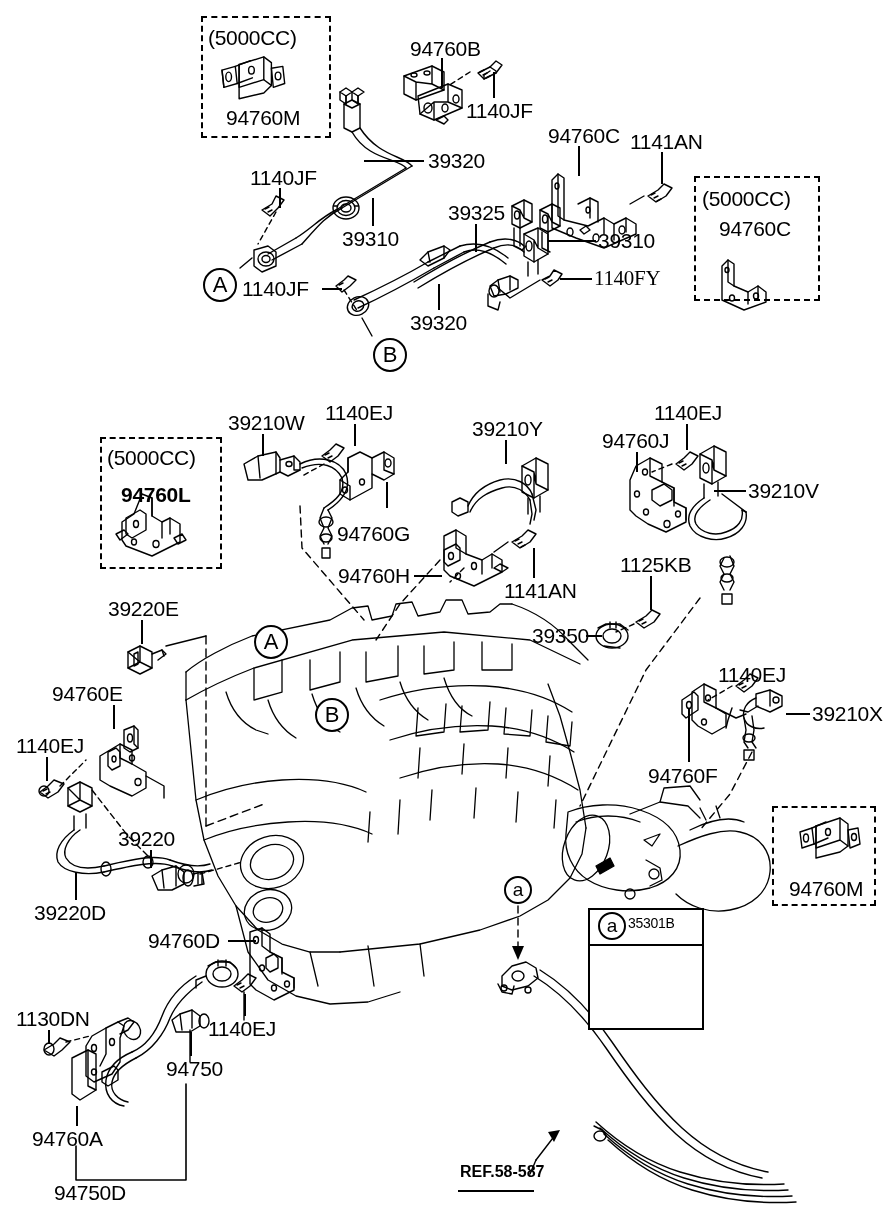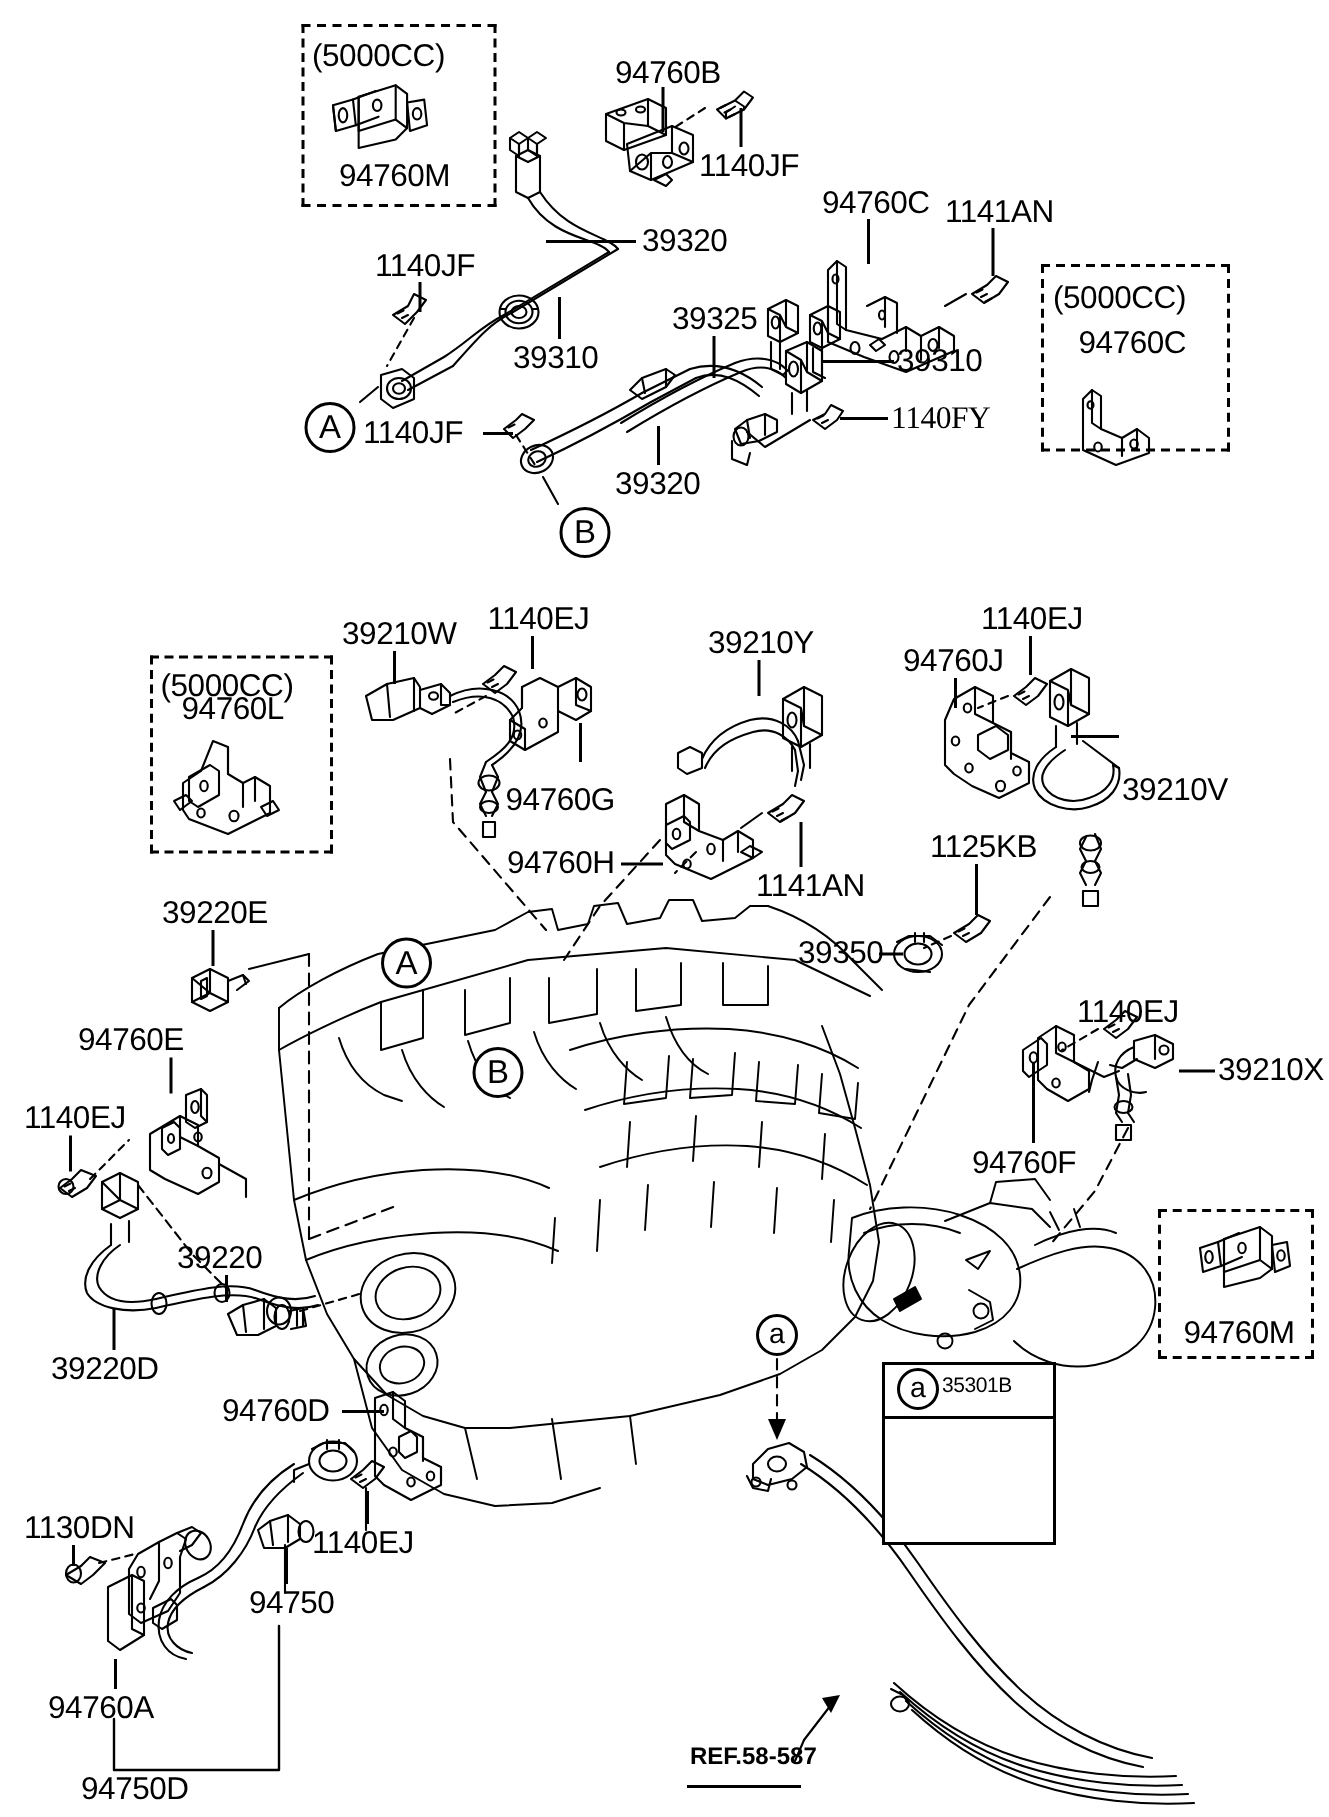--- a/index.html
+++ b/index.html
@@ -642,21 +642,21 @@
   <div class="circ big" style="left:315px;top:698px;">B</div>
   <div class="circ sm" style="left:504px;top:876px;">a</div>
 
   <div class="lbl" style="left:208px;top:27px;">(5000CC)</div>
   <div class="lbl" style="left:226px;top:107px;">94760M</div>
 
   <div class="lbl" style="left:702px;top:188px;">(5000CC)</div>
   <div class="lbl" style="left:719px;top:218px;">94760C</div>
 
   <div class="lbl" style="left:107px;top:447px;">(5000CC)</div>
-  <div class="lbl" style="left:121px;top:462px;">94760L</div>
+  <div class="lbl" style="left:121px;top:484px;font-weight:bold;">94760L</div>
 
   <div class="lbl" style="left:789px;top:878px;">94760M</div>
 
   <div class="lbl" style="left:410px;top:38px;">94760B</div>
   <div class="ln vln" style="left:441px;top:58px;height:30px;"></div>
 
   <div class="lbl" style="left:466px;top:100px;">1140JF</div>
   <div class="ln vln" style="left:493px;top:72px;height:26px;"></div>
 
   <div class="lbl" style="left:548px;top:125px;">94760C</div>
@@ -700,21 +700,21 @@
 
   <div class="lbl" style="left:654px;top:402px;">1140EJ</div>
   <div class="ln vln" style="left:686px;top:424px;height:26px;"></div>
 
   <div class="lbl" style="left:602px;top:430px;">94760J</div>
   <div class="ln vln" style="left:636px;top:452px;height:20px;"></div>
 
   <div class="lbl" style="left:337px;top:510px;margin-top:13px;">94760G</div>
   <div class="ln vln" style="left:386px;top:482px;height:26px;"></div>
 
-  <div class="lbl" style="left:748px;top:480px;margin-top:36px;">39210V</div>
+  <div class="lbl" style="left:748px;top:480px;">39210V</div>
   <div class="ln hln" style="left:714px;top:490px;width:32px;"></div>
 
   <div class="lbl" style="left:338px;top:565px;">94760H</div>
   <div class="ln hln" style="left:414px;top:575px;width:28px;"></div>
 
   <div class="lbl" style="left:504px;top:580px;">1141AN</div>
   <div class="ln vln" style="left:533px;top:548px;height:30px;"></div>
 
   <div class="lbl" style="left:620px;top:554px;">1125KB</div>
   <div class="ln vln" style="left:650px;top:576px;height:34px;"></div>

